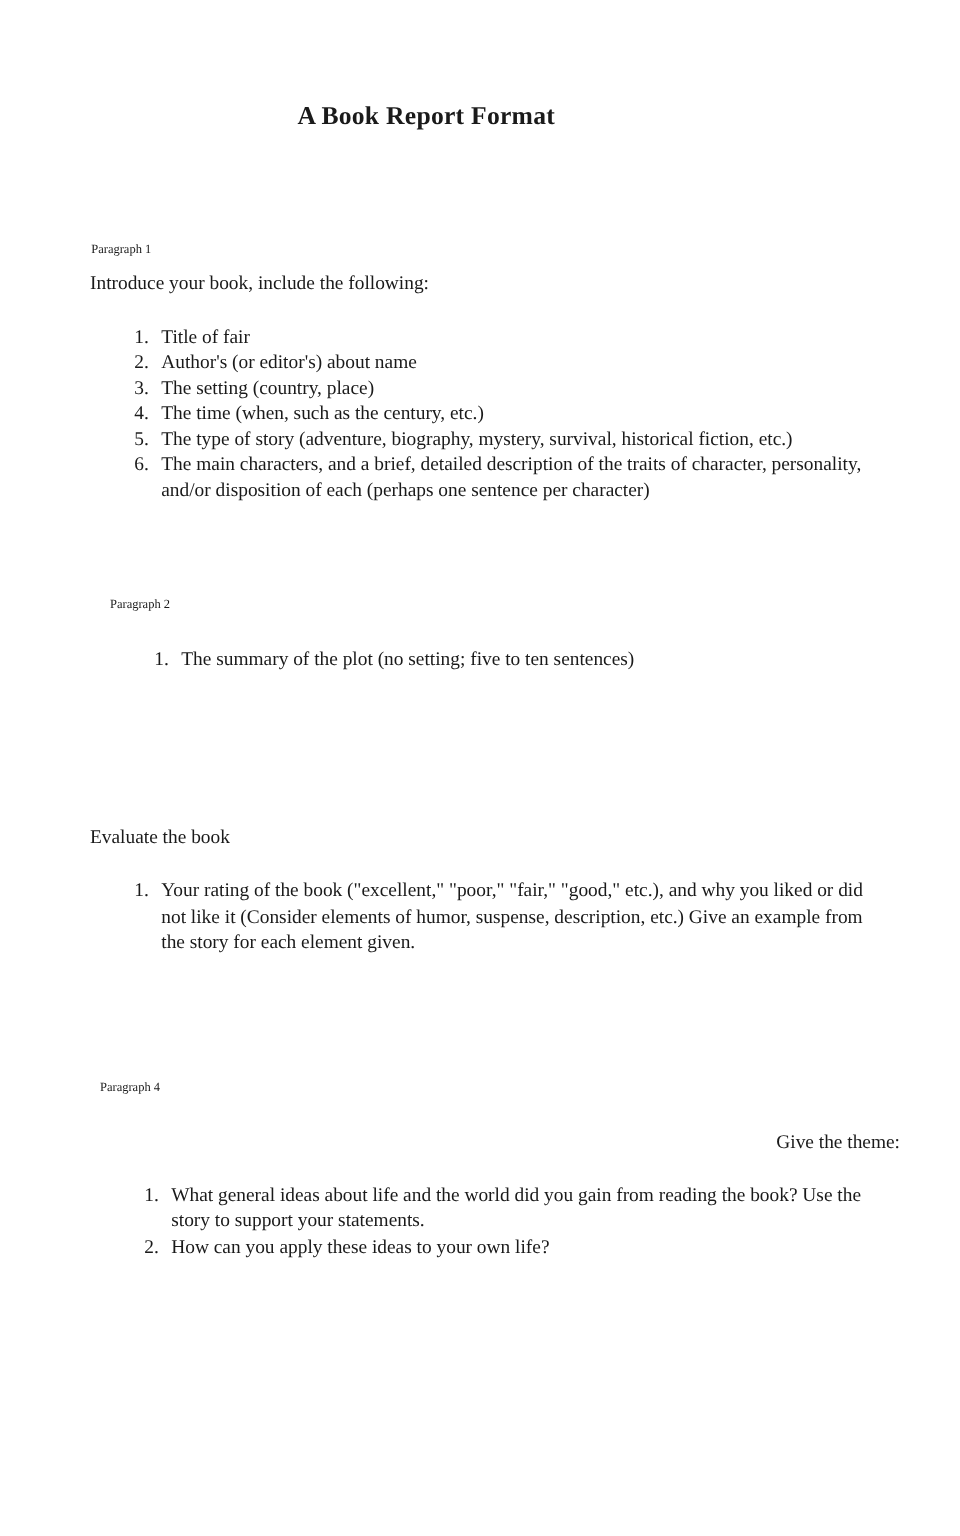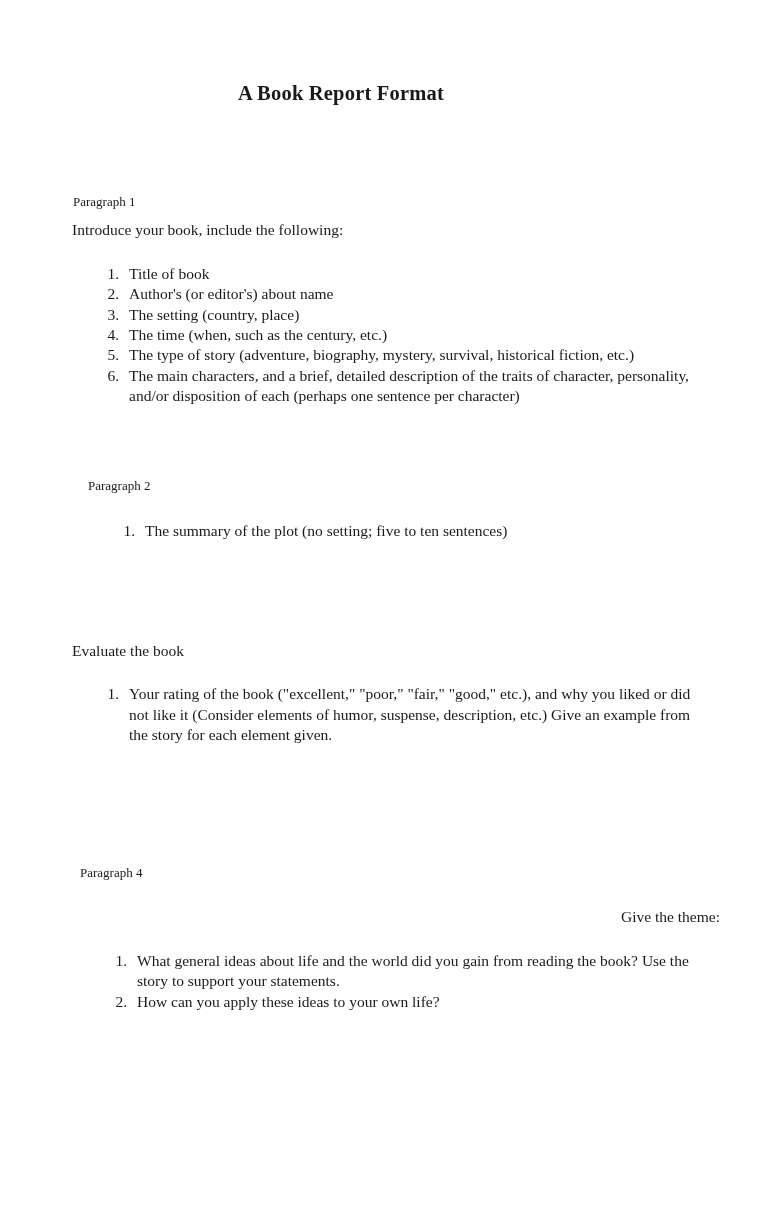--- a/index.html
+++ b/index.html
@@ -33,21 +33,21 @@
     font-weight: bold;
     letter-spacing: 0.2px;
   }
 
   
   .section {
     position: absolute;
     width: 640px;
   }
   .section-heading {
-    font-size: 13px;
+    font-size: 10px;
     line-height: 1.25;
   }
   .section-intro {
     font-size: 15.5px;
     line-height: 1.25;
   }
 
   
   ol.doc-list {
     margin: 0;
@@ -76,41 +76,41 @@
   
   #section-1 { left: 72px; top: 194px; }
   #section-1 .section-heading { margin-left: 1px; }
   #section-1 .section-intro { margin-top: 10px; }
   #section-1 ol.doc-list { margin-top: 24px; margin-left: 23px; }
 
   #section-2 { left: 88px; top: 478px; }
   #section-2 ol.doc-list { margin-top: 27px; margin-left: 23px; }
 
   #section-3 { left: 72px; top: 623px; }
-  #section-3 .section-intro { margin-top: 18px; }
+  #section-3 .section-intro { margin-top: 37px; }
   #section-3 ol.doc-list { margin-top: 24px; margin-left: 23px; }
 
   #section-4 { left: 80px; top: 865px; }
   #section-4 .section-intro { margin-top: 26px; text-align: right; }
   #section-4 ol.doc-list { margin-top: 24px; margin-left: 23px; }
 </style>
 </head>
 <body>
 
 <div class="page">
 
   <div class="doc-title">A Book Report Format</div>
 
   <div class="section" id="section-1">
     <div class="section-heading">Paragraph 1</div>
     <div class="section-intro">Introduce your book, include the following:</div>
     <ol class="doc-list">
       <li>
         <span class="marker">1.</span>
-        <span class="item-text">Title of book</span>
+        <span class="item-text">Title of fair</span>
       </li>
       <li>
         <span class="marker">2.</span>
         <span class="item-text">Author's (or editor's) about name</span>
       </li>
       <li>
         <span class="marker">3.</span>
         <span class="item-text">The setting (country, place)</span>
       </li>
       <li>

